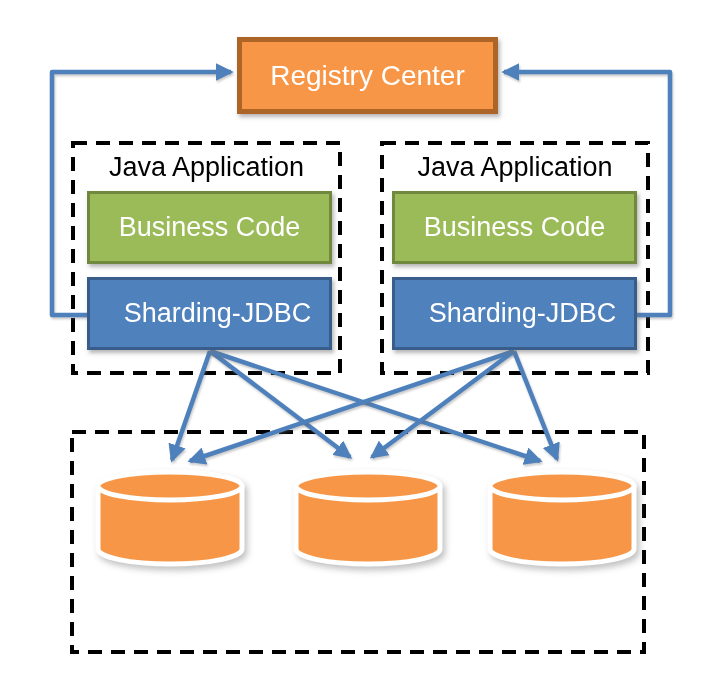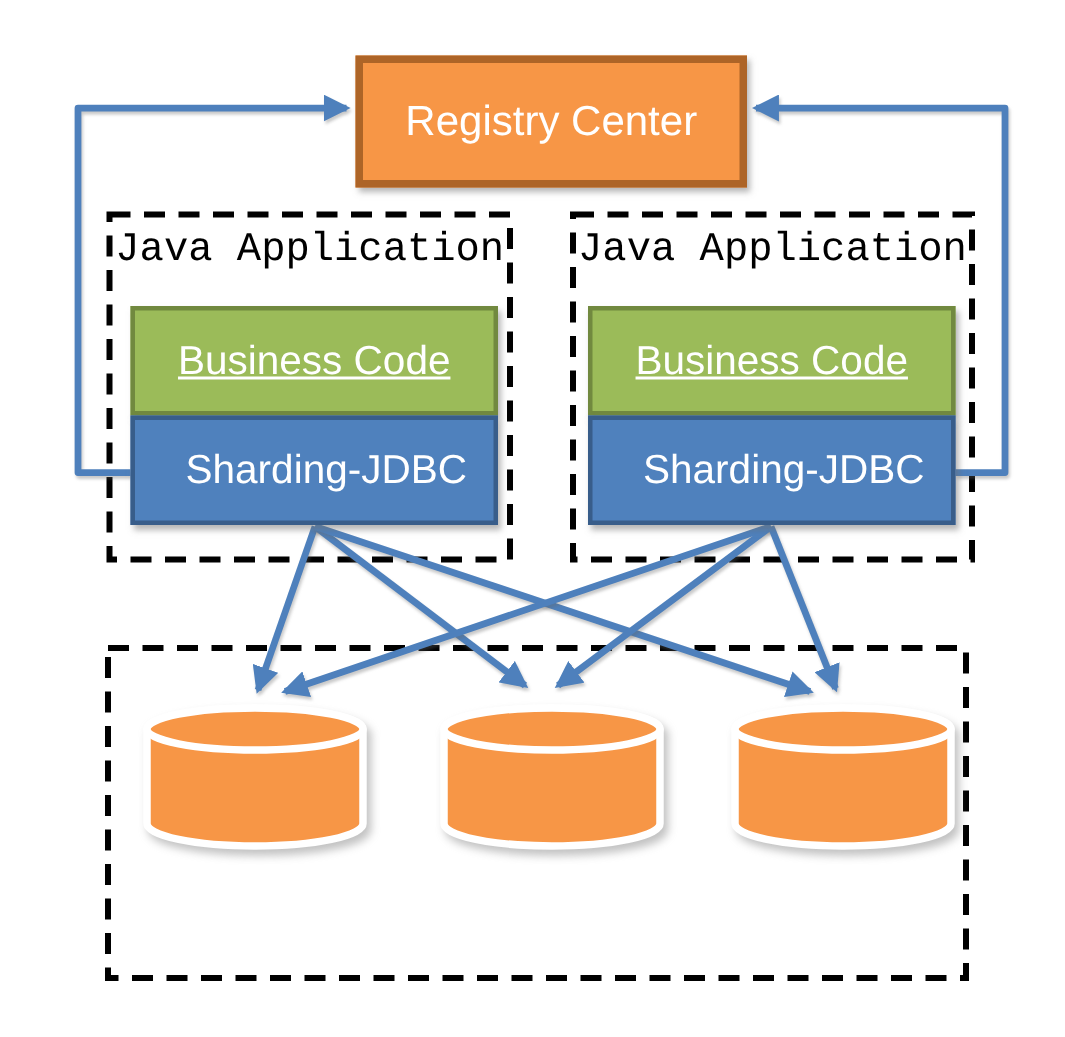--- a/index.html
+++ b/index.html
@@ -60,21 +60,21 @@
     position: absolute;
     display: flex;
     align-items: center;
     justify-content: center;
     color: var(--box-text, #fff);
     box-shadow: 2px 3px 4px rgba(110,110,110,0.5);
   }
 
   .registry {
     left: 237px; top: 37px;
-    width: 261px; height: 88px;
+    width: 261px; height: 77px;
     background: var(--orange-fill, #F79646);
     border: 5px solid var(--orange-border, #AD6427);
     font-size: 28px;
   }
 
   .business {
     width: 245px; height: 73px;
     background: var(--green-fill, #9BBB59);
     border: 3px solid var(--green-border, #71893F);
     font-size: 27px;
@@ -82,30 +82,29 @@
 
   .jdbc {
     width: 245px; height: 73px;
     background: var(--blue-fill, #4F81BD);
     border: 3px solid var(--blue-border, #385D8A);
     font-size: 27px;
   }
 
   .app1 .inner { left: 87px; }
   .app2 .inner { left: 392px; }
-  .row-business { top: 204px; text-decoration: underline; }
+  .row-business { top: 191px; }
   .row-jdbc { top: 277px; padding-left: 16px; }
   .inner { position: absolute; }
 
   .group-label {
     position: absolute;
     text-align: center;
     color: var(--label-text, #000);
     box-shadow: none;
-    font-family: Liberation Mono, monospace;
   }
   .app-title-1 { left: 73px; top: 152px; width: 267px; font-size: 27px; }
   .app-title-2 { left: 382px; top: 152px; width: 266px; font-size: 27px; }
   .db-title { left: 72px; top: 600px; width: 572px; font-size: 29px; }
 </style>
 </head>
 <body>
 
 <div class="canvas">
 

